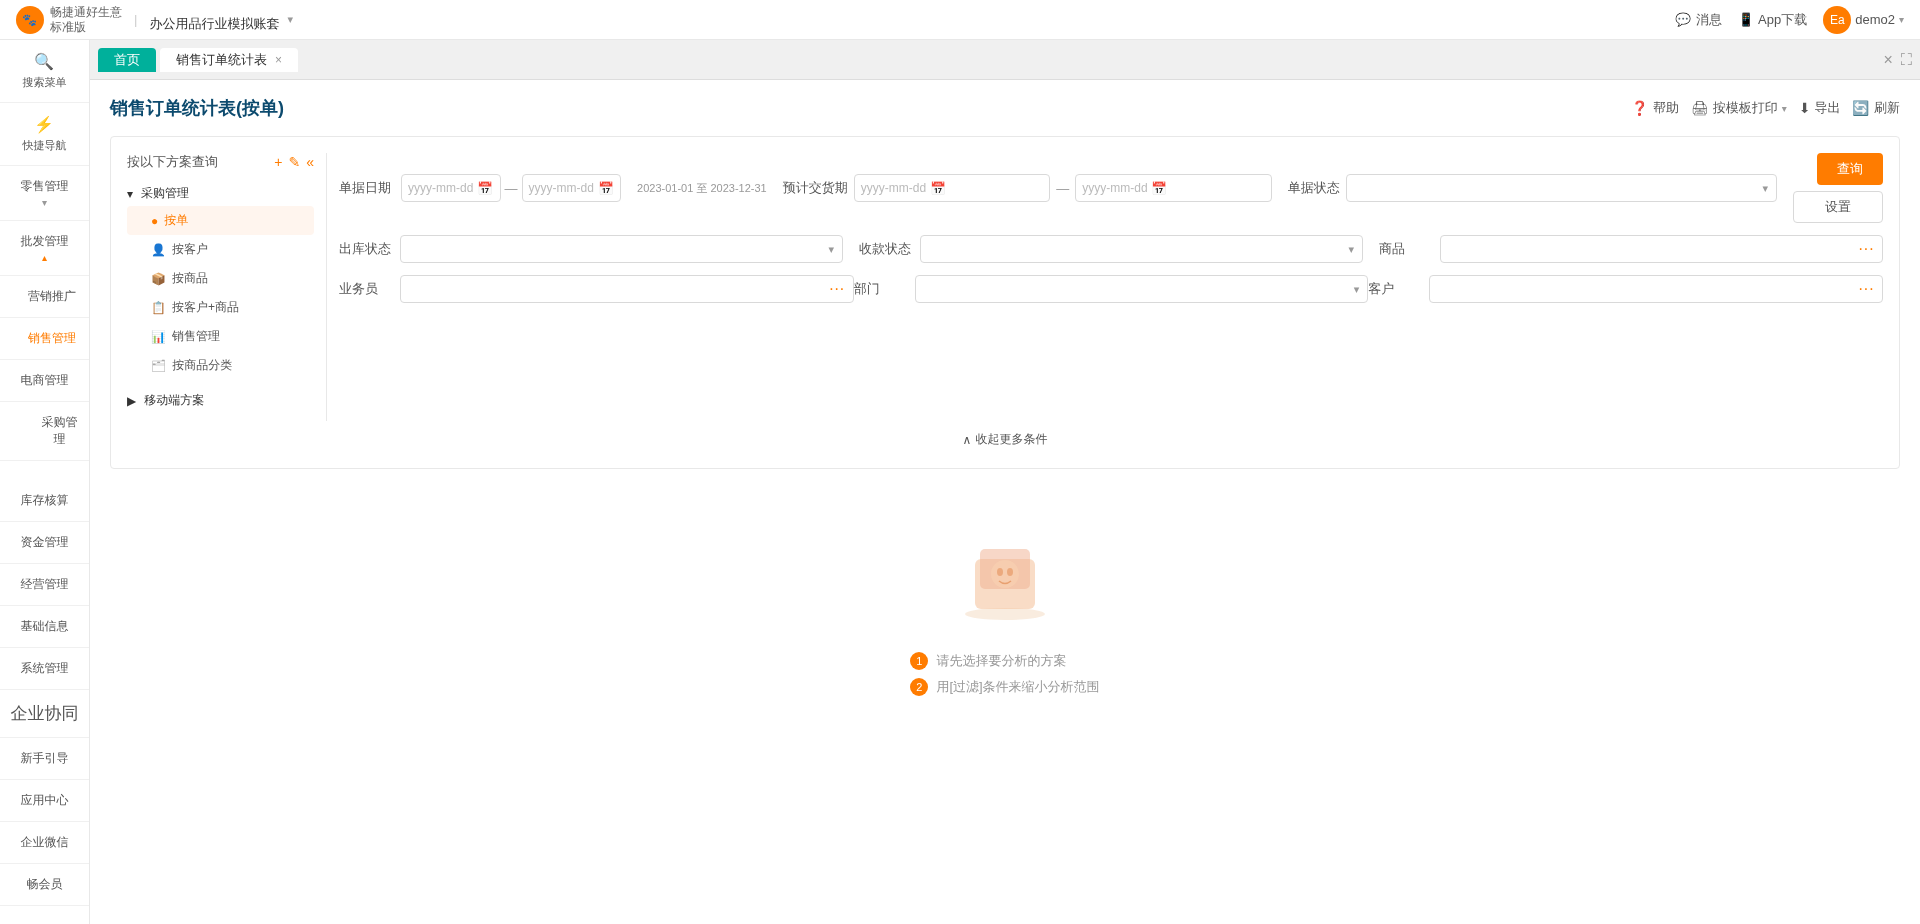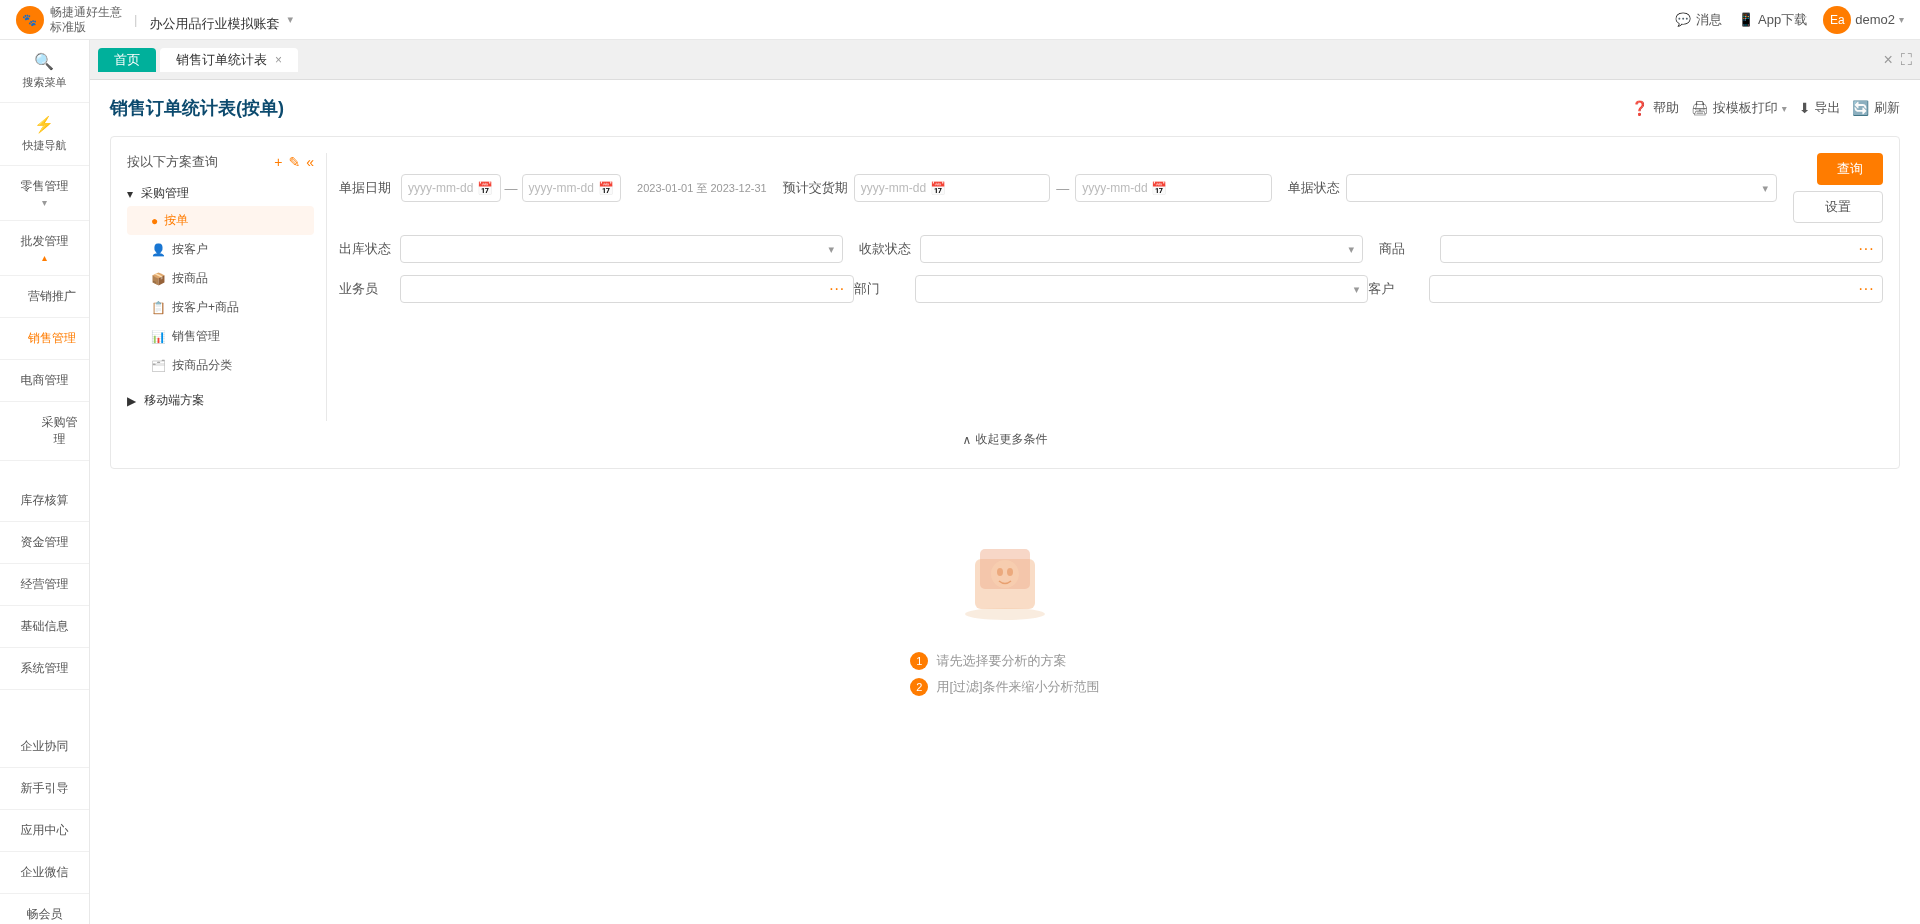--- a/index.html
+++ b/index.html
@@ -261,21 +261,21 @@
     <div class="sidebar-item">
       <span style="font-size:12px;">经营管理</span>
     </div>
     <div class="sidebar-item">
       <span style="font-size:12px;">基础信息</span>
     </div>
     <div class="sidebar-item">
       <span style="font-size:12px;">系统管理</span>
     </div>
     <div class="sidebar-item">
-      <span style="font-size:12px;margin-top:36px;">企业协同</span>
+      <span style="font-size:17px;">企业协同</span>
     </div>
     <div class="sidebar-item">
       <span style="font-size:12px;">新手引导</span>
     </div>
     <div class="sidebar-item">
       <span style="font-size:12px;">应用中心</span>
     </div>
     <div class="sidebar-item">
       <span style="font-size:12px;">企业微信</span>
     </div>

